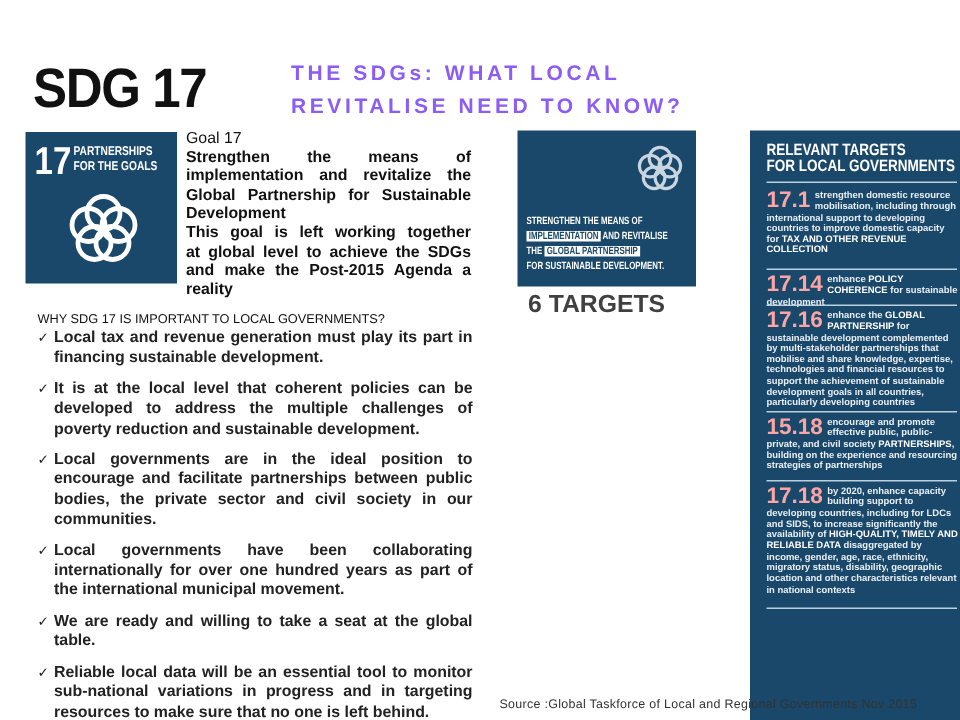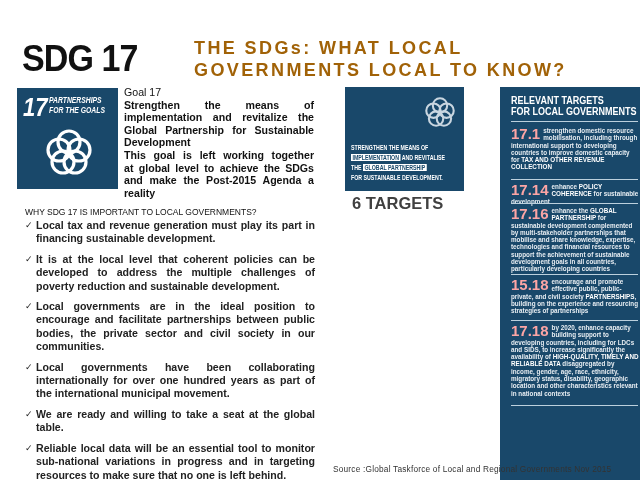--- a/index.html
+++ b/index.html
@@ -1,19 +1,19 @@
 <!DOCTYPE html>
 <html><head>
 <meta charset="utf-8">
 <style>
   html, body { margin:0; padding:0; }
   body { width:640px; height:480px; background:#ffffff; position:relative; overflow:hidden; font-family:"Liberation Sans", sans-serif; color:#111; }
   .sdg-title { position:absolute; left:22px; top:38px; font-size:37px; font-weight:bold; letter-spacing:-1px; color:#111; font-family:"Liberation Sans", sans-serif; transform:scaleX(0.92); transform-origin:left; }
-  .main-title { position:absolute; left:194px; top:37px; font-size:18px; font-weight:bold; letter-spacing:2.4px; line-height:22px; color:#a16207; }
-  .goal-tile { position:absolute; left:17px; top:88px; width:101px; height:101px; background:#19486a; color:#fff;font-style:italic; }
+  .main-title { position:absolute; left:194px; top:37px; font-size:14px; font-weight:bold; letter-spacing:2.4px; line-height:22px; color:#8b5cf6; }
+  .goal-tile { position:absolute; left:17px; top:88px; width:101px; height:101px; background:#19486a; color:#fff; }
   .goal-tile .num { position:absolute; left:6px; top:4px; font-size:26px; font-weight:bold; transform:scaleX(0.85); transform-origin:left; }
   .goal-tile .txt { position:absolute; left:32px; top:7px; font-size:8.5px; font-weight:bold; line-height:10px; transform:scaleX(0.8); transform-origin:left; white-space:nowrap; }
   .goal-tile svg { position:absolute; left:26px; top:38px; }
   .goal-text { position:absolute; left:124px; top:86px; width:190px; font-size:10.6px; line-height:12.6px; }
   .goal-text .j { text-align:justify; text-align-last:justify; }
   .goal-text .b { font-weight:bold; }
   .why-head { position:absolute; left:25px; top:207px; font-size:8.5px; color:#111; }
   .bullets { position:absolute; left:25px; top:219px; width:290px; margin:0; padding:0; list-style:none; }
   .bullets li { position:relative; padding-left:11px; font-size:10.6px; line-height:13.4px; font-weight:bold; color:#222; text-align:justify; margin-bottom:7px; }
   .bullets li .chk { position:absolute; left:0; top:0; font-weight:normal; font-size:9px; }
@@ -29,21 +29,21 @@
   .tgt .em { color:#fff; font-weight:bold; }
   .divider { position:absolute; left:11px; width:127px; height:1px; background:#bcd0dd; }
   .source { position:absolute; left:333px; top:464px; font-size:8.3px; color:#333; letter-spacing:0.2px; }
 </style>
 </head>
 <body>
 
 <div class="sdg-title">SDG 17</div>
 <div class="main-title">
   <div>THE SDGs: WHAT LOCAL</div>
-  <div>GOVERNMENTS LOCAL TO KNOW?</div>
+  <div>REVITALISE NEED TO KNOW?</div>
 </div>
 
 <div class="goal-tile">
   <div class="num">17</div>
   <div class="txt">
     <div>PARTNERSHIPS</div>
     <div>FOR THE GOALS</div>
   </div>
   <svg width="52" height="52" viewBox="0 0 52 52">
     <g fill="none" stroke="#fff" stroke-width="3.2">

